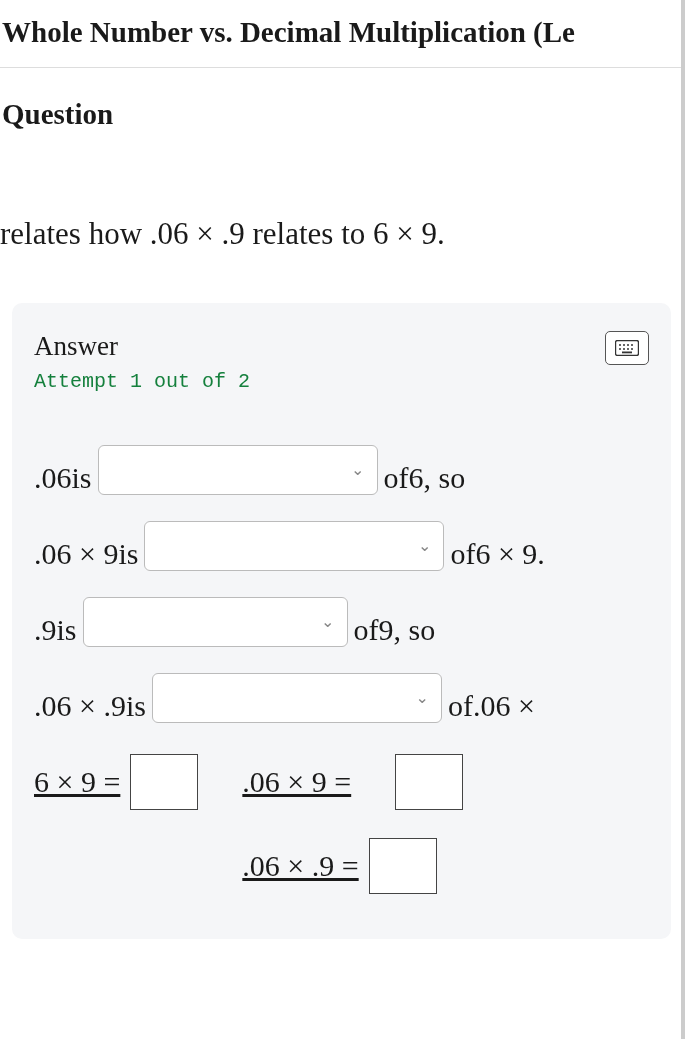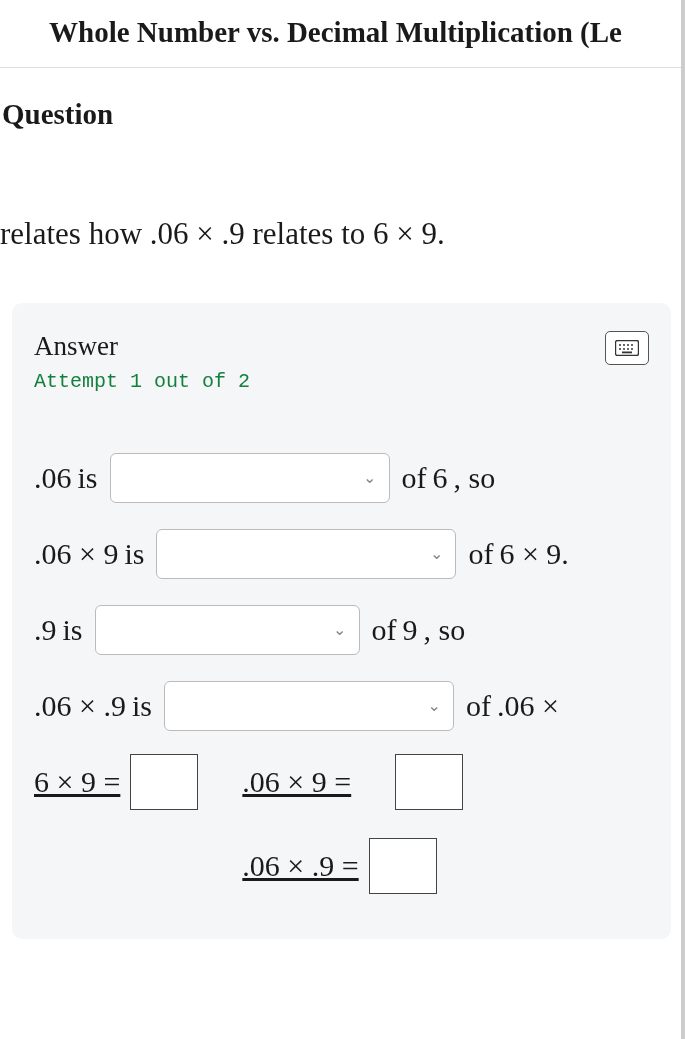--- a/index.html
+++ b/index.html
@@ -16,21 +16,20 @@
   height: 100%;
   position: relative;
 }
 .title {
   font-size: 29px;
   font-weight: bold;
   padding: 16px 12px 18px 2px;
   border-bottom: 1px solid #ddd;
   white-space: nowrap;
   overflow: hidden;
-  text-align: center;
 }
 .header-row {
   display: flex;
   justify-content: space-between;
   align-items: center;
   padding: 30px 12px 10px 2px;
 }
 .question-label {
   font-size: 29px;
   font-weight: bold;
@@ -82,25 +81,24 @@
   font-size: 20px;
   margin-top: 8px;
 }
 .work {
   margin-top: 52px;
   font-size: 30px;
   line-height: 2.2;
 }
 .work-row {
   display: flex;
-  align-items: center;
   flex-wrap: nowrap;
   margin-bottom: 10px;
   white-space: nowrap;
-  gap: 6px;
+  gap: 0;
   overflow: hidden;
 }
 .math { font-family: Georgia, serif; }
 .dropdown {
   border: 1px solid #bbb;
   border-radius: 6px;
   background: #fff;
   height: 50px;
   display: inline-flex;
   align-items: center;

